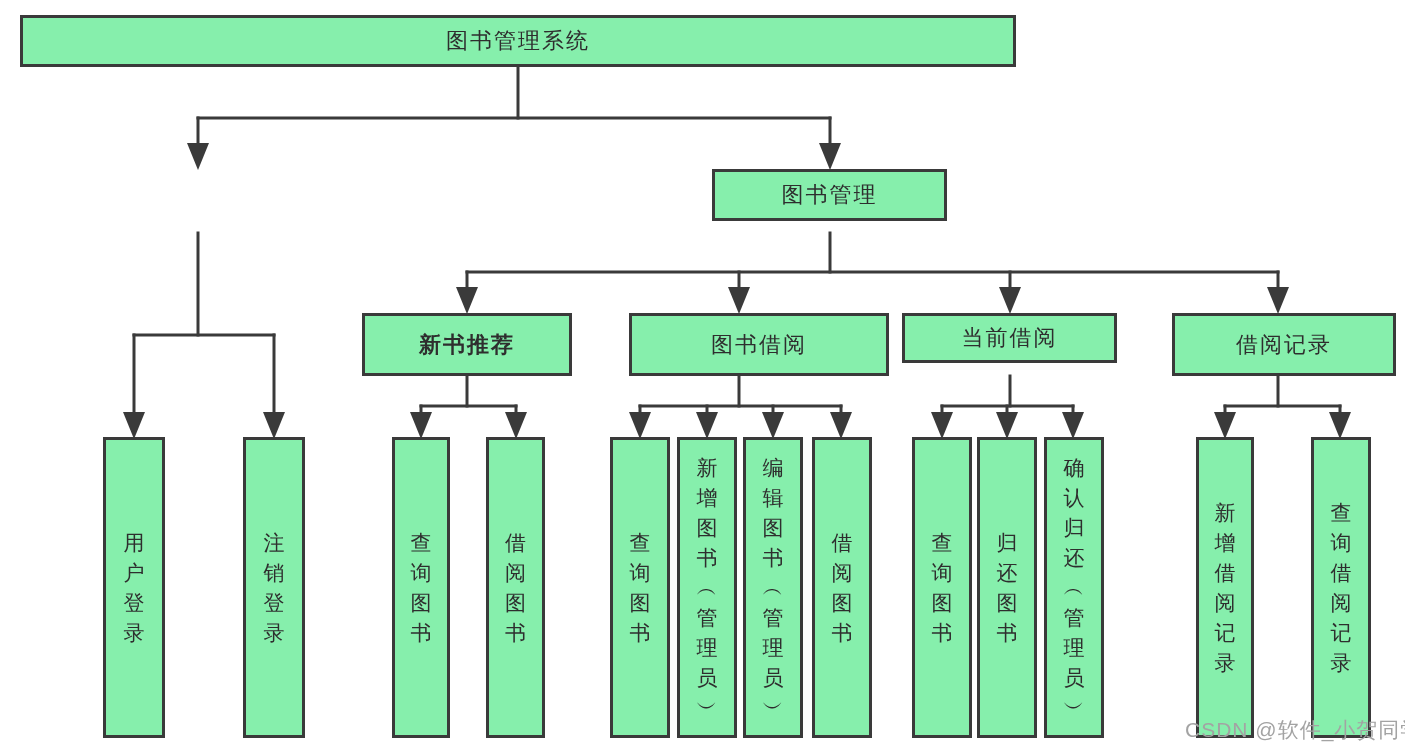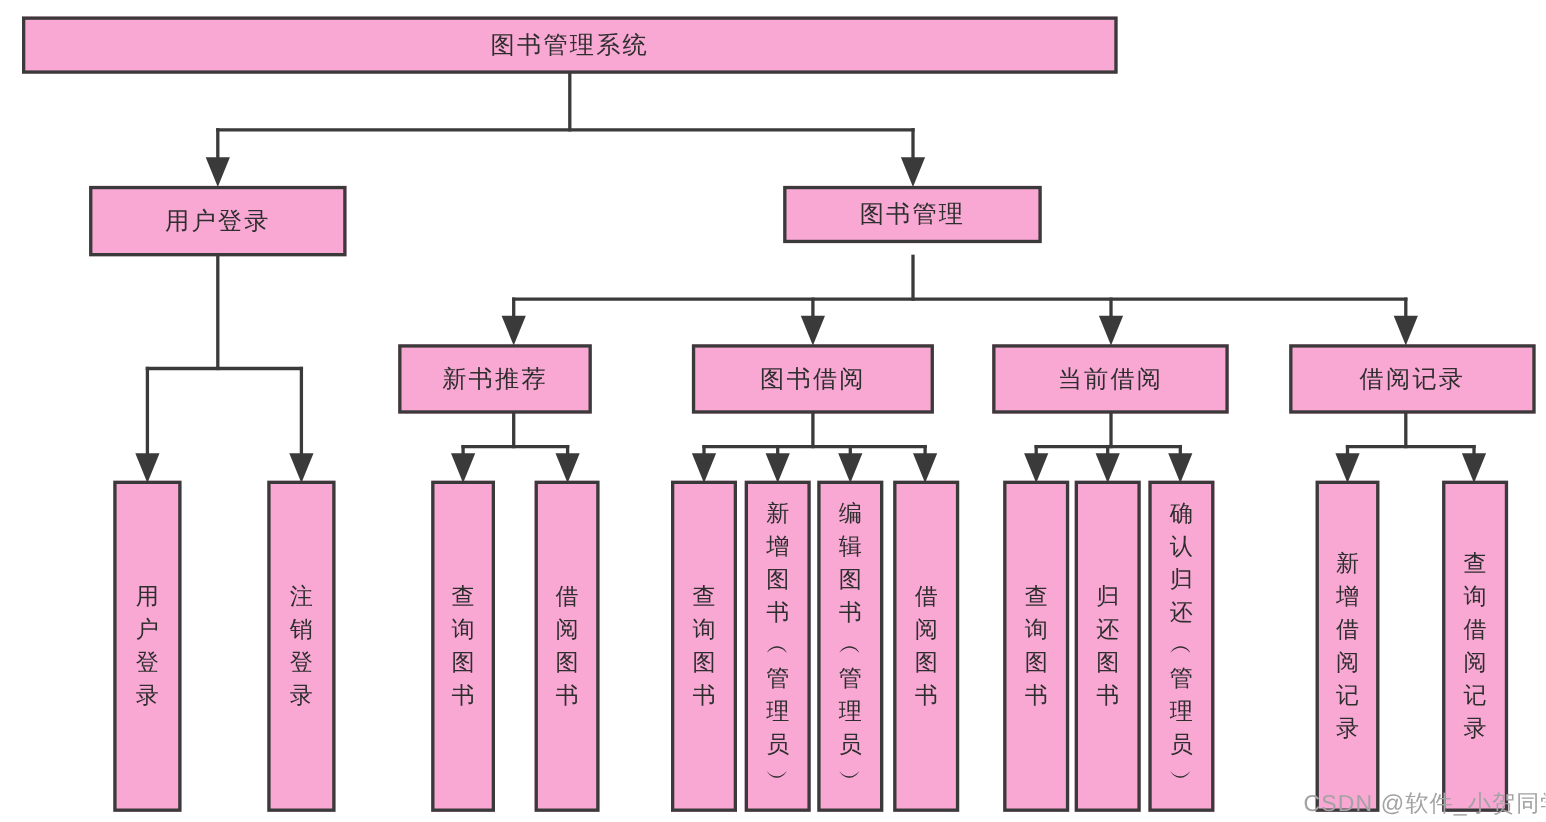--- a/index.html
+++ b/index.html
@@ -3,37 +3,37 @@
 <meta charset="utf-8">
 <style>
   html,body{margin:0;padding:0;}
   body{
     width:1405px;height:747px;position:relative;background:#ffffff;
     font-family:"Liberation Sans", sans-serif;overflow:hidden;
   }
   .stage{position:absolute;inset:0;}
   svg.connectors{position:absolute;left:0;top:0;z-index:3;pointer-events:none;}
   .node{
-    position:absolute;box-sizing:border-box;background:#f9a8d4;
+    position:absolute;box-sizing:border-box;background:#86efac;
     border:3px solid #3a3a3a;color:#2e2e2e;z-index:2;
     display:flex;align-items:center;justify-content:center;
     font-size:22px;letter-spacing:2px;white-space:nowrap;
   }
   .leaf{
     flex-direction:column;font-size:21px;letter-spacing:0;
     top:437px;height:301px;
   }
   .vchar{height:30px;line-height:30px;text-align:center;font-size:21px;}
   
   #n-root     {left:20px;  top:15px;  width:996px; height:52px;}
   #n-login    {left:81px;  top:169px; width:234px; height:64px;}
   #n-mgmt     {left:712px; top:169px; width:235px; height:52px;}
-  #n-recommend{left:362px; top:313px; width:176px; height:63px;}
-  #n-borrow   {left:629px; top:313px; width:220px; height:63px;}
-  #n-current  {left:902px; top:313px; width:215px; height:63px;}
+  #n-recommend{left:362px; top:313px; width:210px; height:63px;font-weight:bold;}
+  #n-borrow   {left:629px; top:313px; width:260px; height:63px;}
+  #n-current  {left:902px; top:313px; width:215px; height:50px;}
   #n-records  {left:1172px;top:313px; width:224px; height:63px;}
   #l-1 {left:103px; width:62px;}
   #l-2 {left:243px; width:62px;}
   #l-3 {left:392px; width:58px;}
   #l-4 {left:486px; width:59px;}
   #l-5 {left:610px; width:60px;}
   #l-6 {left:677px; width:60px;}
   #l-7 {left:743px; width:60px;}
   #l-8 {left:812px; width:60px;}
   #l-9 {left:912px; width:60px;}
@@ -119,21 +119,20 @@
       <polygon points="1007,439 996,412 1018,412"></polygon>
       <polygon points="1073,439 1062,412 1084,412"></polygon>
 
       <polygon points="1225,439 1214,412 1236,412"></polygon>
       <polygon points="1340,439 1329,412 1351,412"></polygon>
     </g>
   </svg>
 
   <div class="node" id="n-root">图书管理系统</div>
 
-  <div class="node" id="n-login">用户登录</div>
   <div class="node" id="n-mgmt">图书管理</div>
 
   <div class="node" id="n-recommend">新书推荐</div>
   <div class="node" id="n-borrow">图书借阅</div>
   <div class="node" id="n-current">当前借阅</div>
   <div class="node" id="n-records">借阅记录</div>
 
   <div class="node leaf" id="l-1">
       <div class="vchar">用</div>
       <div class="vchar">户</div>

